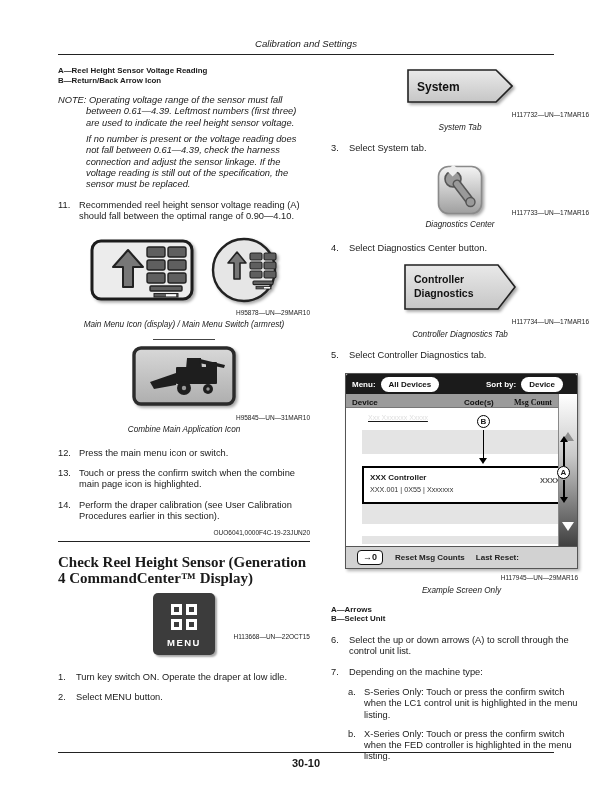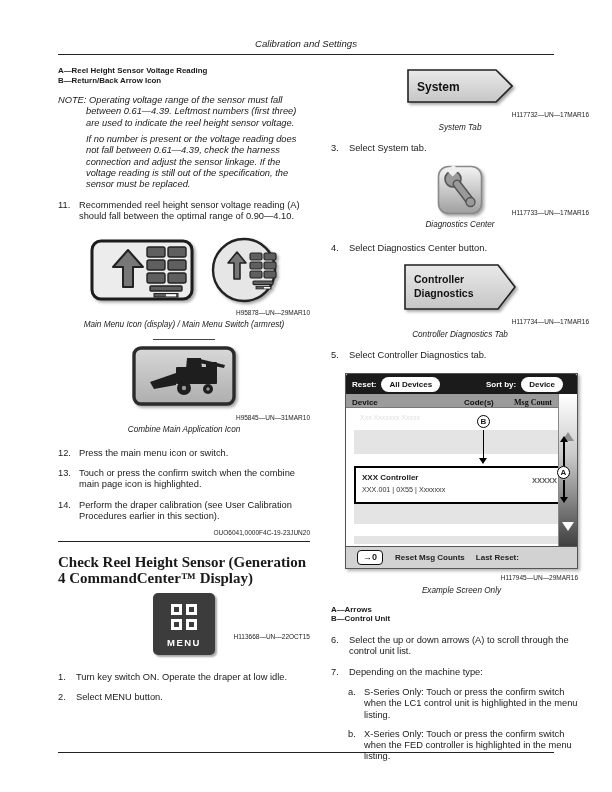--- a/index.html
+++ b/index.html
@@ -58,21 +58,21 @@
   .screen { position:relative; width:233px; height:196px; margin-left:14px; margin-top:12px;
     background:#fff; border:1px solid #555; box-shadow:2px 2px 3px rgba(0,0,0,0.3); font-style:normal; }
   .scr-top { position:absolute; top:0; left:0; right:0; height:20px; background:#1b1b1b;
     border-radius:2px 2px 0 0; display:flex; align-items:center; }
   .scr-top .lbl { color:#fff; font-weight:bold; font-size:8px; }
   .pill { background:#fff; color:#111; font-weight:bold; font-size:8px; border-radius:8px;
     padding:2px 8px; margin-left:5px; }
   .scr-head { position:absolute; top:20px; left:0; width:214px; height:14px; background:#9b9b9b;
     border-bottom:1px solid #777; }
   .scr-head span { position:absolute; top:2.5px; font-weight:bold; font-size:8px; color:#111; }
-  .scr-rows { position:absolute; top:34px; left:8px; width:214px; height:140px; }
+  .scr-rows { position:absolute; top:34px; left:16px; width:214px; height:140px;text-decoration:underline; }
   .row-a { background:#fff; } .row-b { background:#e4e4e4; }
   .faint { color:#e0e0e0; font-size:7px; padding:4px 0 0 6px; }
   .hl-row { position:relative; height:38px; background:#fff; border:2.2px solid #000; }
   .hl-name { position:absolute; top:4px; left:6px; font-weight:bold; font-size:8px; }
   .hl-detail { position:absolute; top:16px; left:6px; font-size:7.2px; color:#333; }
   .hl-count { position:absolute; top:7px; right:9px; font-size:7.5px; color:#555; font-weight:bold; }
   .scr-scroll { position:absolute; top:20px; right:0; width:19px; height:154px;
     border-left:1px solid #888;
     background:linear-gradient(180deg,#ffffff 0%,#c9c9c9 40%,#3d3d3d 100%); }
   .tri-up { position:absolute; top:38px; left:3px; width:0; height:0;
@@ -286,21 +286,21 @@
       <span class="cap">Controller Diagnostics Tab</span>
     </div>
 
     <div class="li" style="margin-top:10px;">
       <span class="num">5.</span>
       <span class="txt">Select Controller Diagnostics tab.</span>
     </div>
 
     <div class="screen">
       <div class="scr-top">
-        <span class="lbl" style="margin-left:6px;">Reset:</span>
+        <span class="lbl" style="margin-left:6px;">Menu:</span>
         <span class="pill">All Devices</span>
         <span class="lbl" style="margin-left:auto;">Sort by:</span>
         <span class="pill" style="margin-right:14px; min-width:38px; text-align:center;">Device</span>
       </div>
       <div class="scr-head">
         <span style="left:6px;">Device</span>
         <span style="left:118px;">Code(s)</span>
         <span style="right:8px;font-family:Liberation Serif, serif;">Msg Count</span>
       </div>
       <div class="scr-rows">
@@ -336,21 +336,21 @@
       <div class="co-line" style="left:217.2px; top:106px; height:17px;"></div>
       <div class="ah-dn" style="left:213.5px; top:123px;"></div>
     </div>
     <div class="fig" style="margin-left:14px; width:233px;">
       <span class="code">H117945—UN—29MAR16</span>
       <span class="cap">Example Screen Only</span>
     </div>
 
     <div class="legend" style="margin-top:9px;">
       <div>A—Arrows</div>
-      <div>B—Control Unit</div>
+      <div>B—Select Unit</div>
     </div>
 
     <div class="li" style="margin-top:11px;">
       <span class="num">6.</span>
       <span class="txt">Select the up or down arrows (A) to scroll through the control unit list.</span>
     </div>
     <div class="li">
       <span class="num">7.</span>
       <span class="txt">Depending on the machine type:</span>
     </div>
@@ -361,13 +361,14 @@
         <span class="txt"><span class="b">S-Series Only:</span><span> Touch or press the confirm switch when the </span><span class="b">LC1</span><span> control unit is highlighted in the menu listing.</span></span>
       </div>
       <div class="li" style="margin-top:8px;">
         <span class="num">b.</span>
         <span class="txt"><span class="b">X-Series Only:</span><span> Touch or press the confirm switch when the </span><span class="b">FED</span><span> controller is highlighted in the menu listing.</span></span>
       </div>
     </div>
   </div>
 
   <div class="foot-rule"></div>
+  <div class="page-num">30-10</div>
 </div>
 
 </body></html>

